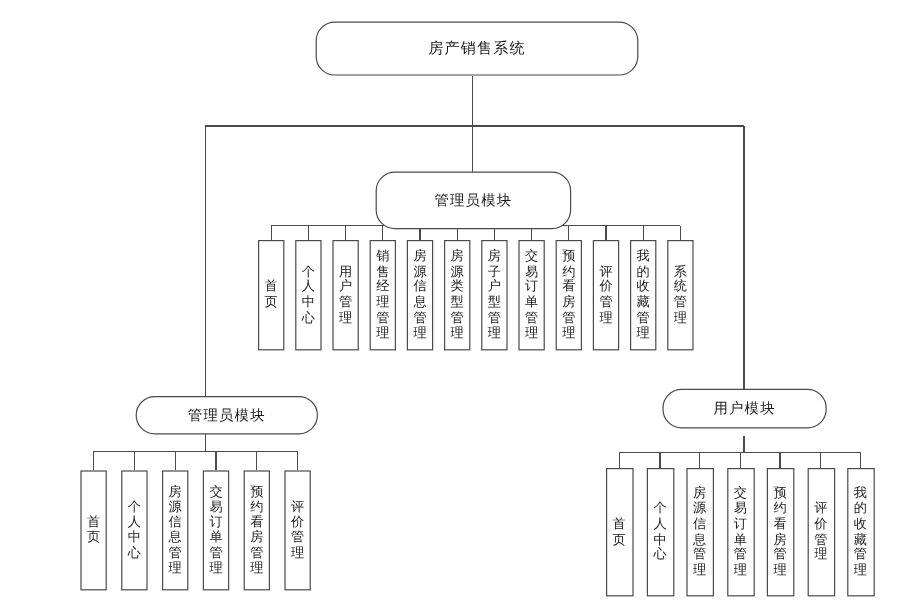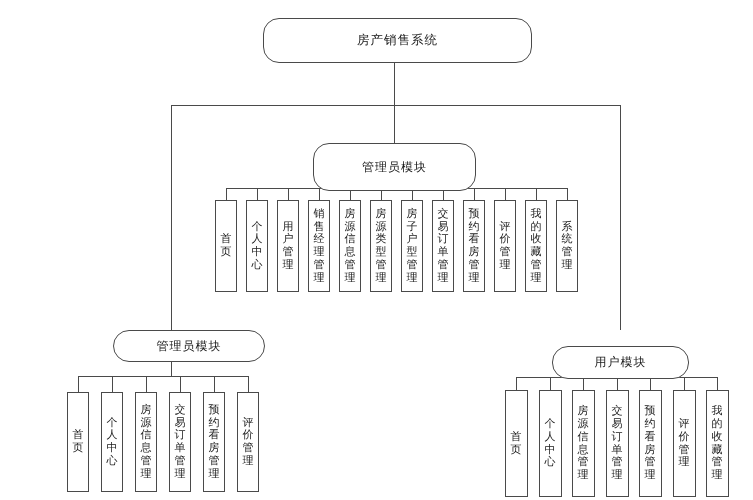--- a/index.html
+++ b/index.html
@@ -214,21 +214,21 @@
       <span class="ch">房</span>
       <span class="ch">管</span>
       <span class="ch">理</span>
     </div>
     <div class="box leaf" style="left: 237px; top: 392px; width: 22px; height: 100px;">
       <span class="ch">评</span>
       <span class="ch">价</span>
       <span class="ch">管</span>
       <span class="ch">理</span>
     </div>
-    <div class="box hbox" style="left: 552px; top: 346px; width: 137px; height: 33px;">用户模块</div>
+    <div class="box hbox" style="left: 552px; top: 324px; width: 137px; height: 33px;">用户模块</div>
     <div class="box leaf" style="left: 504.5px; top: 390px; width: 23px; height: 107px;">
       <span class="ch">首</span>
       <span class="ch">页</span>
     </div>
     <div class="box leaf" style="left: 538.5px; top: 390px; width: 23px; height: 107px;">
       <span class="ch">个</span>
       <span class="ch">人</span>
       <span class="ch">中</span>
       <span class="ch">心</span>
     </div>

